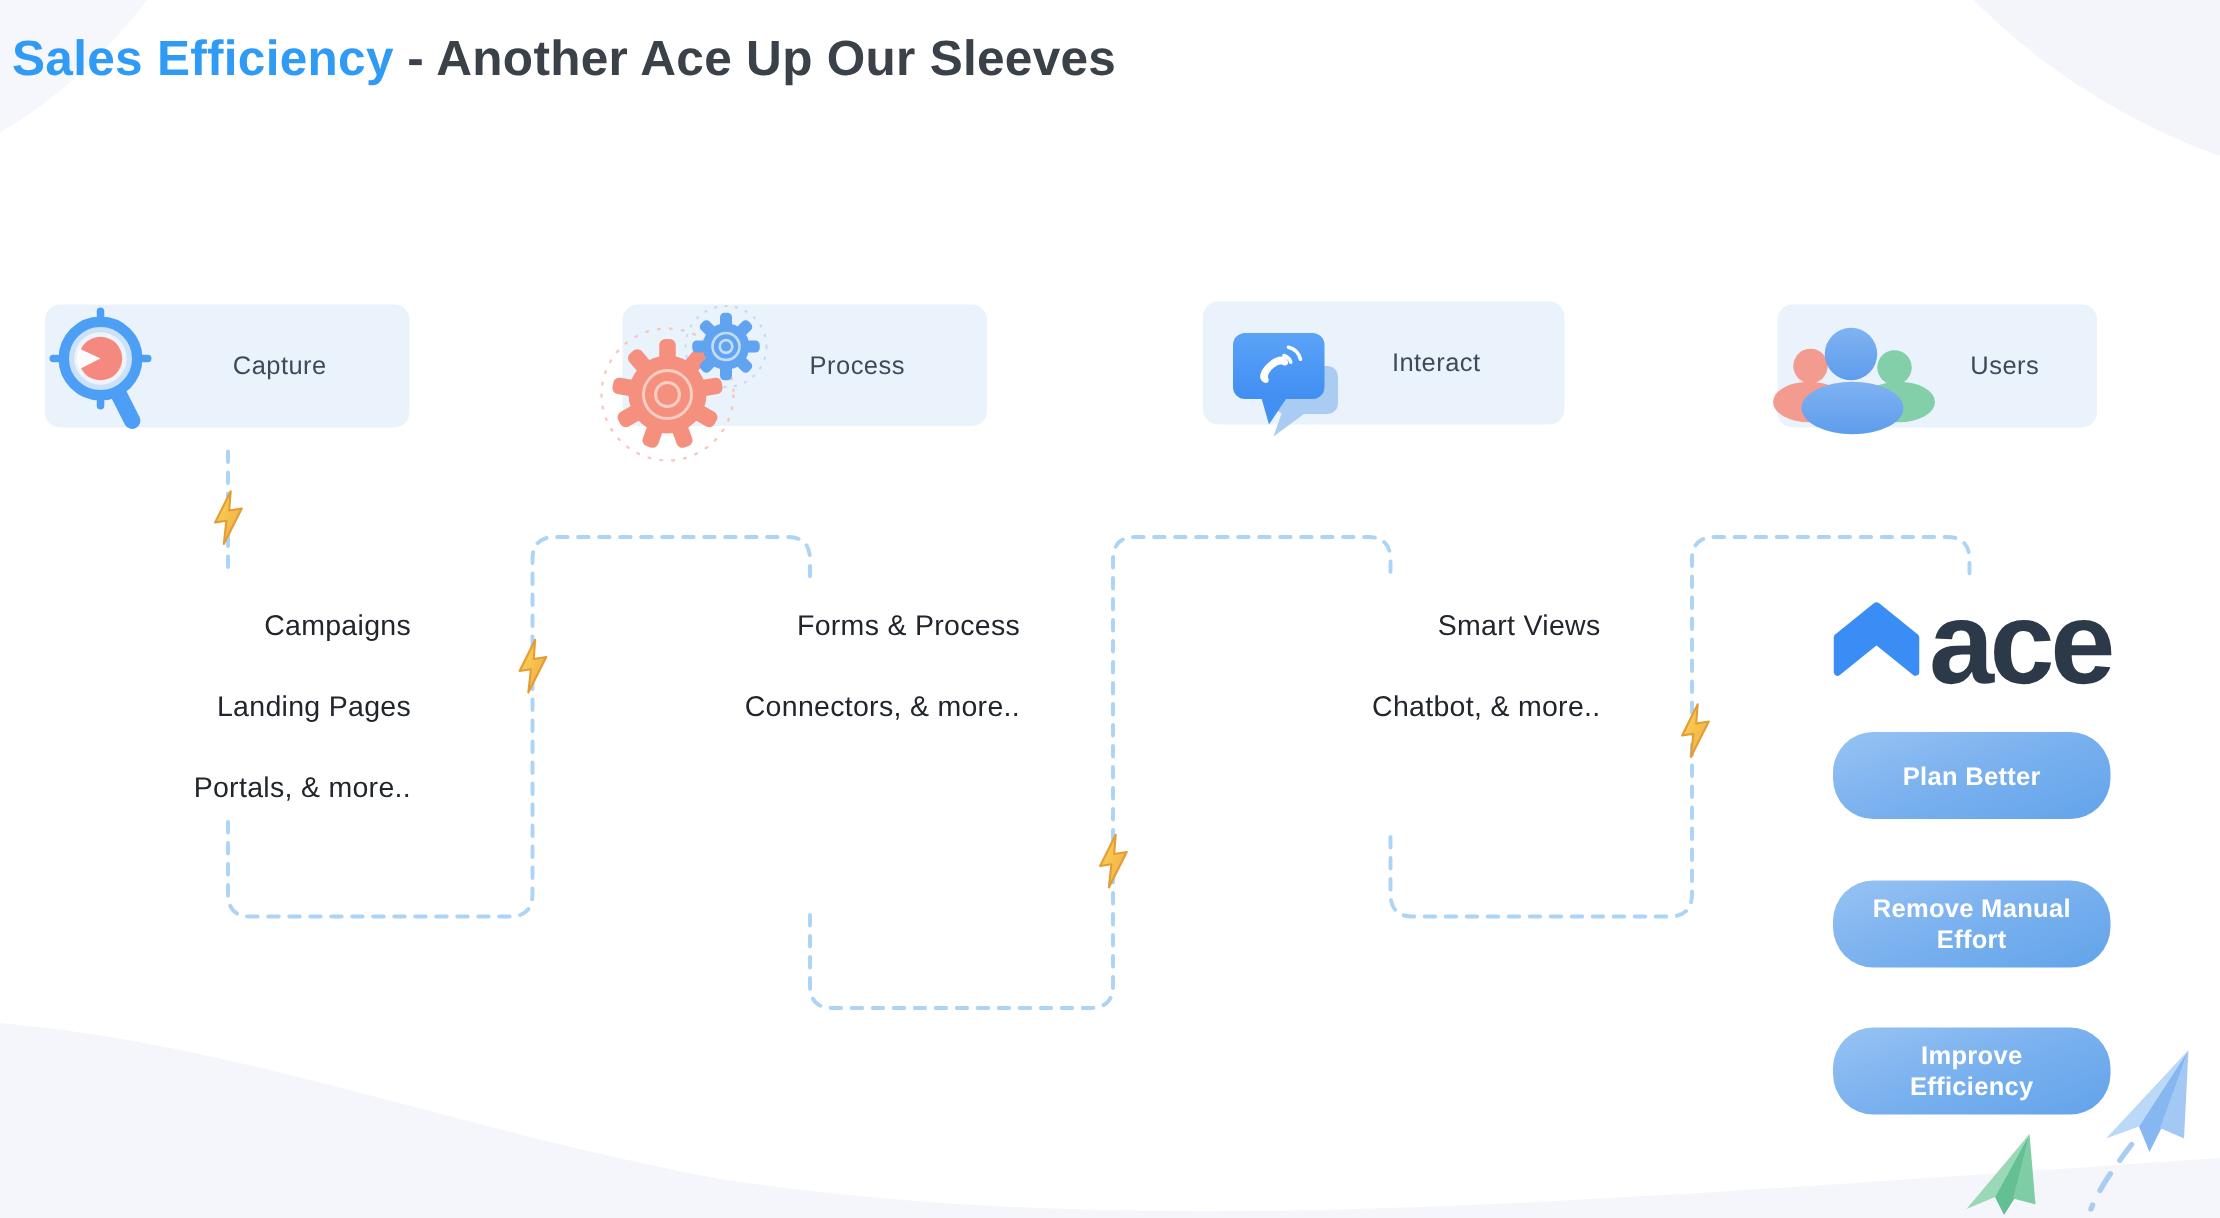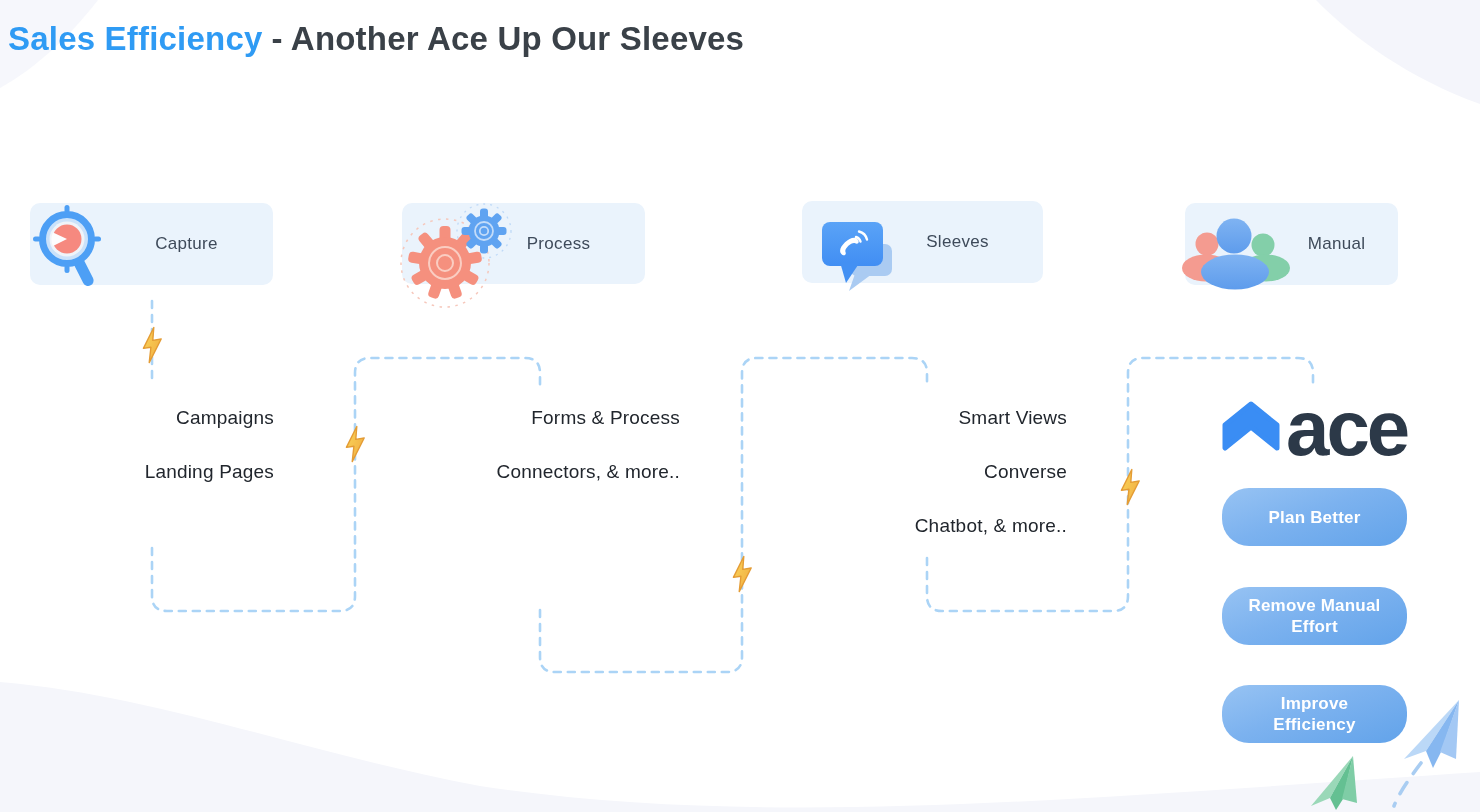--- a/index.html
+++ b/index.html
@@ -19,21 +19,21 @@
   }
   .title-highlight{color:#2F9BF4;}
   .title-rest{color:#3A4148;margin-left:9px;margin-top:43px;}
 
   
   .stage-card{
     position:absolute;z-index:1;height:82px;border-radius:10px;
     background:#EAF3FC;
   }
   .card-capture{left:30px;top:203px;width:243px;}
-  .card-process{left:402px;top:203px;width:243px;height:81px;}
+  .card-process{left:415px;top:203px;width:243px;height:81px;}
   .card-interact{left:802px;top:201px;width:241px;}
   .card-users{left:1185px;top:203px;width:213px;}
   .stage-label{
     position:absolute;top:0;bottom:0;right:0;left:70px;
     display:flex;align-items:center;justify-content:center;
     font-size:17px;font-weight:500;color:#3E4A5A;letter-spacing:.3px;
   }
   .card-users .stage-label{left:90px;}
 
   
@@ -80,37 +80,37 @@
   <span class="title-highlight">Sales Efficiency</span><span class="title-rest">- Another Ace Up Our Sleeves</span>
 </div>
 
 <div class="stage-card card-capture">
   <span class="stage-label">Capture</span>
 </div>
 <div class="stage-card card-process">
   <span class="stage-label">Process</span>
 </div>
 <div class="stage-card card-interact">
-  <span class="stage-label">Sleeves</span>
+  <span class="stage-label">Interact</span>
 </div>
 <div class="stage-card card-users">
-  <span class="stage-label">Manual</span>
+  <span class="stage-label">Users</span>
 </div>
 
 <div class="col-list list-capture">
   <div class="feat">Campaigns</div>
   <div class="feat">Landing Pages</div>
+  <div class="feat">Portals, &amp; more..</div>
 </div>
 <div class="col-list list-process">
   <div class="feat">Forms &amp; Process</div>
   <div class="feat">Connectors, &amp; more..</div>
 </div>
 <div class="col-list list-interact">
   <div class="feat">Smart Views</div>
-  <div class="feat">Converse</div>
   <div class="feat">Chatbot, &amp; more..</div>
 </div>
 
 <svg class="ace-chevron" width="58" height="52" viewBox="0 0 58 52">
   <path d="M3,47 L3,24 L29,3 L55,24 L55,47 L29,26 Z" fill="#3A8DF4" stroke="#3A8DF4" stroke-width="5" stroke-linejoin="round"></path>
 </svg>
 <div class="ace-word">ace</div>
 
 <div class="benefit-btn btn-1">Plan Better</div>
 <div class="benefit-btn btn-2">Remove Manual Effort</div>

